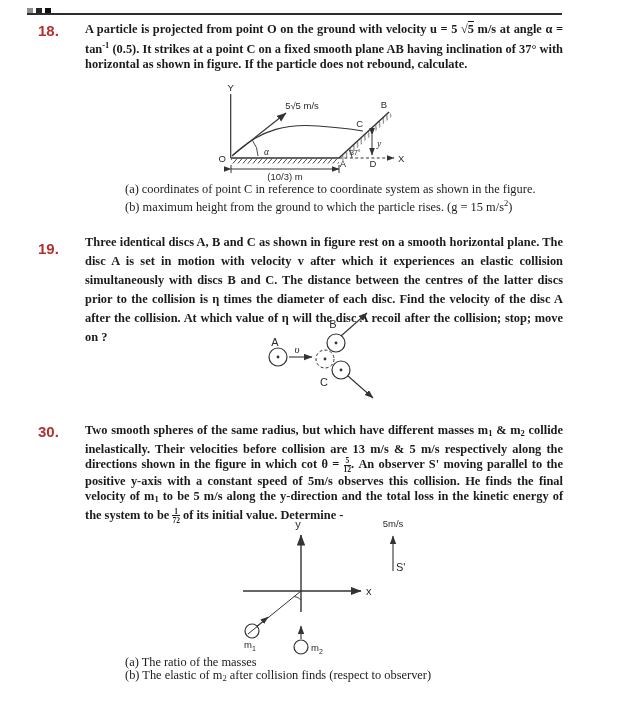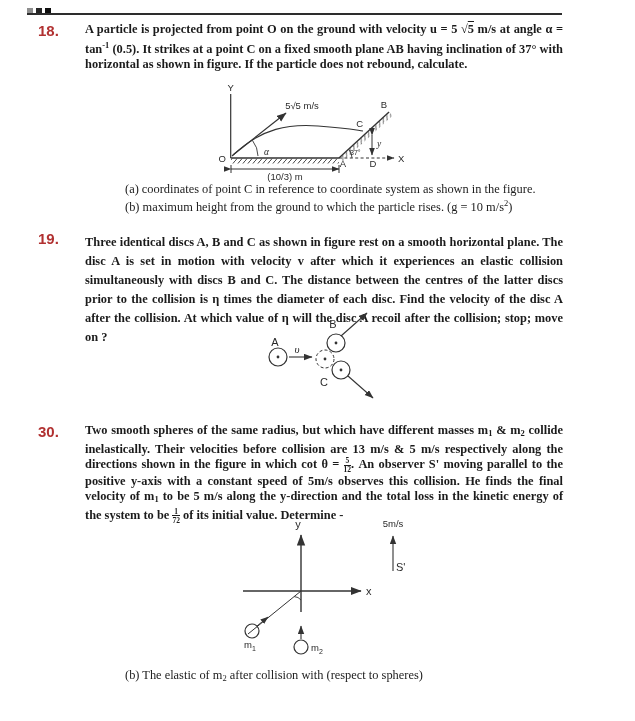--- a/index.html
+++ b/index.html
@@ -84,23 +84,23 @@
     <text x="153" y="44" text-anchor="end">C</text>
     <text x="163" y="84" text-anchor="middle">D</text>
 
     <line x1="21" y1="86" x2="129" y2="86" stroke="#333" stroke-width="1" marker-start="url(#arr)" marker-end="url(#arr)"></line>
     <line x1="21" y1="82" x2="21" y2="90" stroke="#333" stroke-width="1"></line>
     <line x1="129" y1="82" x2="129" y2="90" stroke="#333" stroke-width="1"></line>
     <text x="75" y="97" text-anchor="middle">(10/3) m</text>
   </svg>
 
   <div class="subitem" style="top:182px;">(a) coordinates of point C in reference to coordinate system as shown in the figure.</div>
-  <div class="subitem" style="top:196px;"><span>(b) maximum height from the ground to which the particle rises. (g = 10 m/s</span><span class="sup">2</span><span>)</span></div>
+  <div class="subitem" style="top:196px;"><span>(b) maximum height from the ground to which the particle rises. (g = 15 m/s</span><span class="sup">2</span><span>)</span></div>
 
-  <div class="pnum" style="top:230px;">19.</div>
+  <div class="pnum" style="top:240px;">19.</div>
   <div class="ptext lh19" style="top:233px;">Three identical discs A, B and C as shown in figure rest on a smooth horizontal plane. The disc A is set in motion with velocity v after which it experiences an elastic collision simultaneously with discs B and C. The distance between the centres of the latter discs prior to the collision is η times the diameter of each disc. Find the velocity of the disc A after the collision. At which value of η will the disc A recoil after the collision; stop; move on ?</div>
 
   <svg class="fig" style="left:240px;top:305px;" width="150" height="110" viewBox="0 0 150 110">
 
     <circle cx="38" cy="52" r="9" fill="none" stroke="#333" stroke-width="1.2"></circle>
     <circle cx="38" cy="52" r="1.4" fill="#333"></circle>
     <text x="35" y="41" text-anchor="middle" class="f-lg">A</text>
 
     <line x1="49" y1="52" x2="72" y2="52" stroke="#333" stroke-width="1.1" marker-end="url(#arr)"></line>
     <text x="57" y="48" text-anchor="middle" class="f-it f-lg">υ</text>
@@ -140,15 +140,16 @@
 
     <line x1="71" y1="124" x2="71" y2="111" stroke="#333" stroke-width="1.1" marker-end="url(#arr)"></line>
     <circle cx="71" cy="132" r="7" fill="none" stroke="#333" stroke-width="1.2"></circle>
     <text x="81" y="136"><tspan>m</tspan><tspan class="svg-sub" dy="2.5">2</tspan></text>
 
     <line x1="163" y1="56" x2="163" y2="21" stroke="#333" stroke-width="1.1" marker-end="url(#arr)"></line>
     <text x="163" y="12" text-anchor="middle">5m/s</text>
     <text x="166" y="56" class="f-lg">S'</text>
   </svg>
 
-  <div class="subitem" style="top:668px;"><span>(b) The elastic of m</span><span class="subs">2</span><span> after collision with (respect to spheres)</span></div>
+  <div class="subitem" style="top:655px;">(a) The ratio of the masses</div>
+  <div class="subitem" style="top:668px;"><span>(b) The elastic of m</span><span class="subs">2</span><span> after collision finds (respect to observer)</span></div>
 
 </div>
 
 </body></html>

